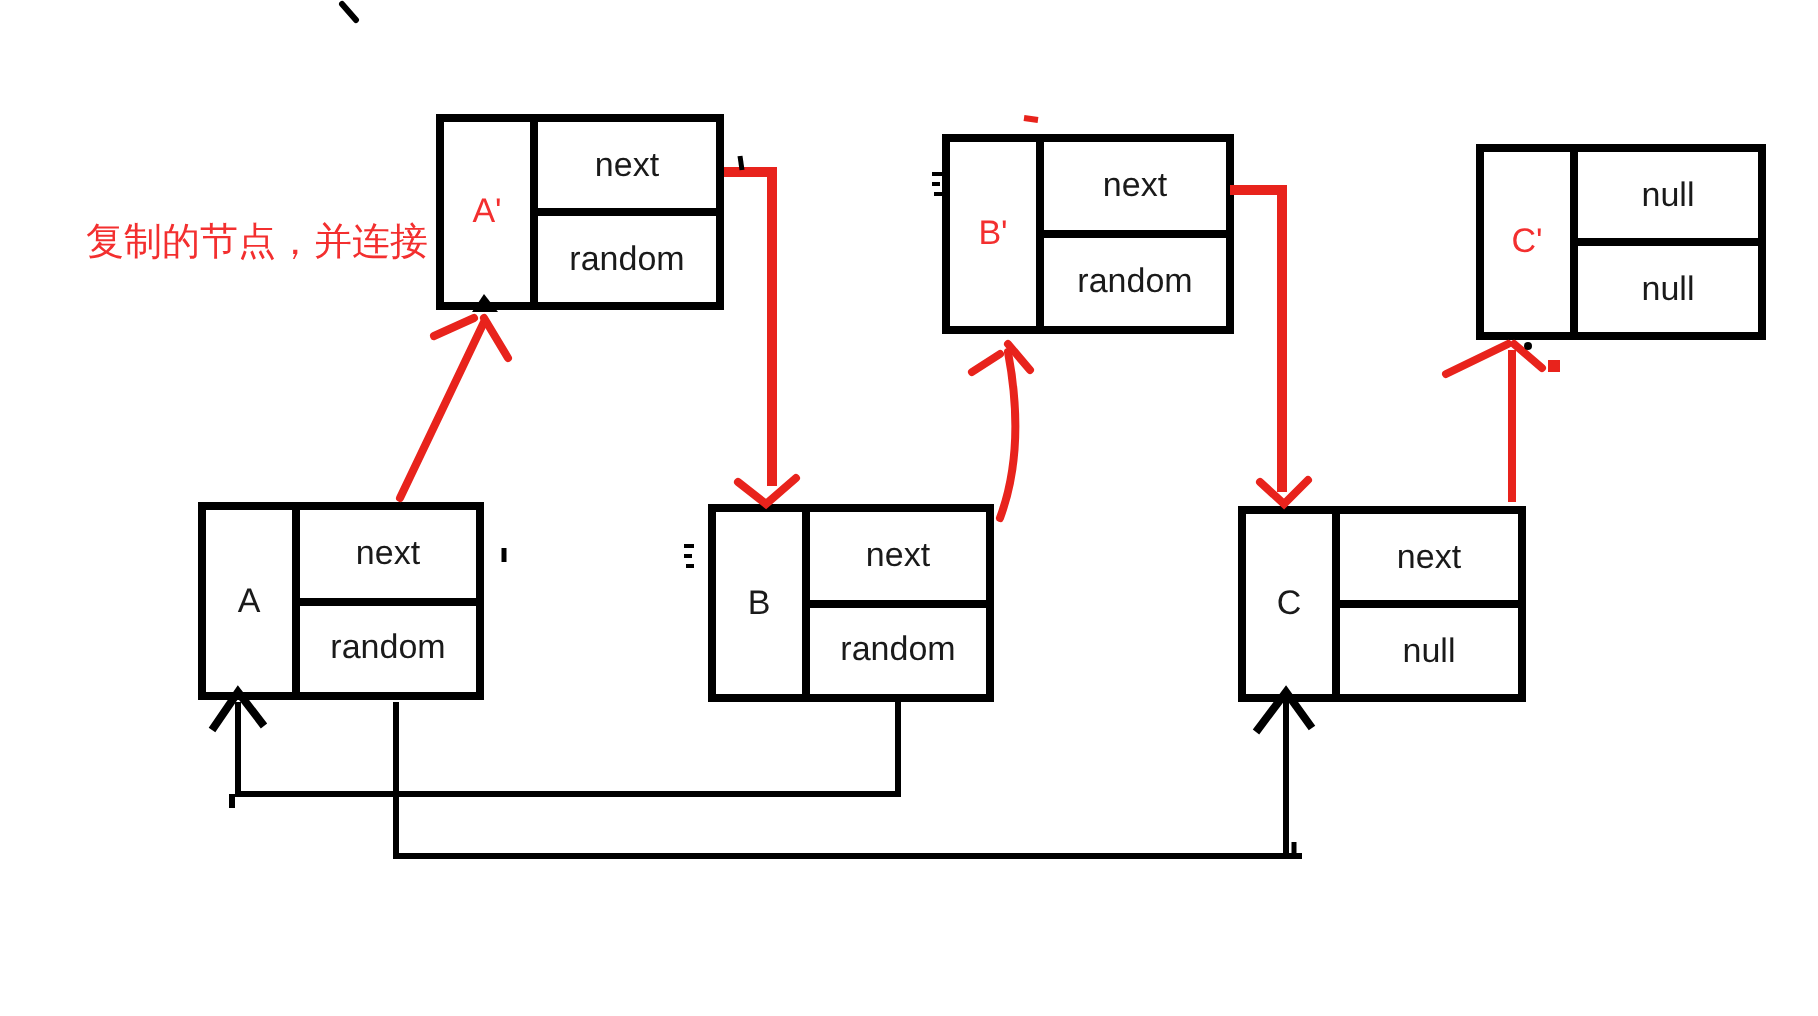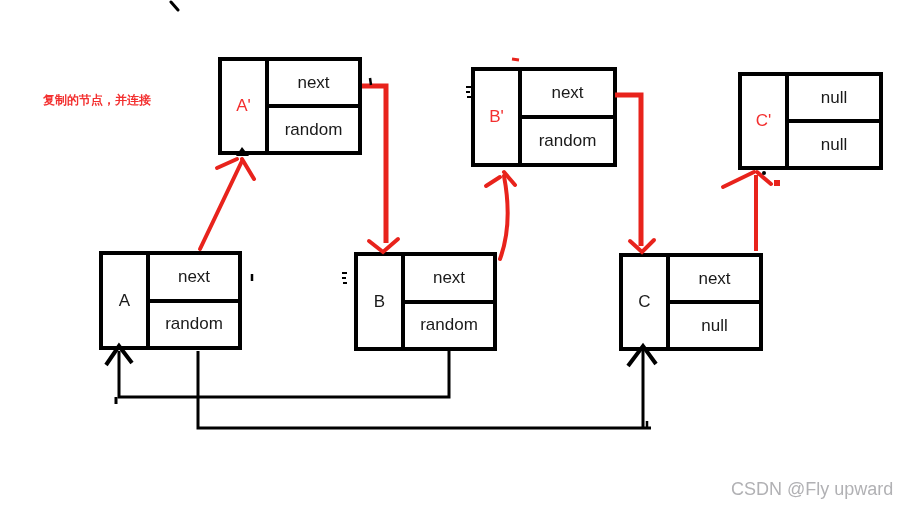--- a/index.html
+++ b/index.html
@@ -33,22 +33,22 @@
   .field-top{border-bottom:4px solid #000;}
 
   .pos-a-prime{left:218px;top:57px;width:144px;height:98px;}
   .pos-b-prime{left:471px;top:67px;width:146px;height:100px;}
   .pos-c-prime{left:738px;top:72px;width:145px;height:98px;}
   .pos-a{left:99px;top:251px;width:143px;height:99px;}
   .pos-b{left:354px;top:252px;width:143px;height:99px;}
   .pos-c{left:619px;top:253px;width:144px;height:98px;}
 
   .annotation{
-    position:absolute;left:43px;top:92px;z-index:1;
-    font-size:12px;color:var(--text-red);letter-spacing:0px;white-space:nowrap;font-weight:bold;
+    position:absolute;left:43px;top:108px;z-index:1;
+    font-size:19px;color:var(--text-red);letter-spacing:0px;white-space:nowrap;
   }
   .watermark{
     position:absolute;left:731px;top:479px;z-index:1;
     font-size:18px;color:var(--watermark-gray);white-space:nowrap;
   }
 </style>
 </head>
 <body>
 
 <div id="canvas">
@@ -152,14 +152,13 @@
       <path class="stroke-black" stroke-width="3" stroke-linecap="round" d="M171,2 L178,10"></path>
       <path class="stroke-black" stroke-width="2.5" d="M370,78 L371,85"></path>
       <path class="stroke-black" stroke-width="2.5" d="M252,274 L252,281"></path>
       <path class="stroke-black" stroke-width="2" d="M342,273 L347,273 M342,278 L346,278 M343,283 L347,283"></path>
       <path class="stroke-black" stroke-width="2" d="M466,87 L471,87 M466,92 L470,92 M467,97 L471,97"></path>
       <circle class="fill-black" cx="764" cy="173" r="2"></circle>
       <path class="stroke-red" stroke-width="3" d="M512,59 L519,60"></path>
     </g>
   </svg>
 
-  <div class="watermark">CSDN @Fly upward</div>
 </div>
 
 </body></html>

